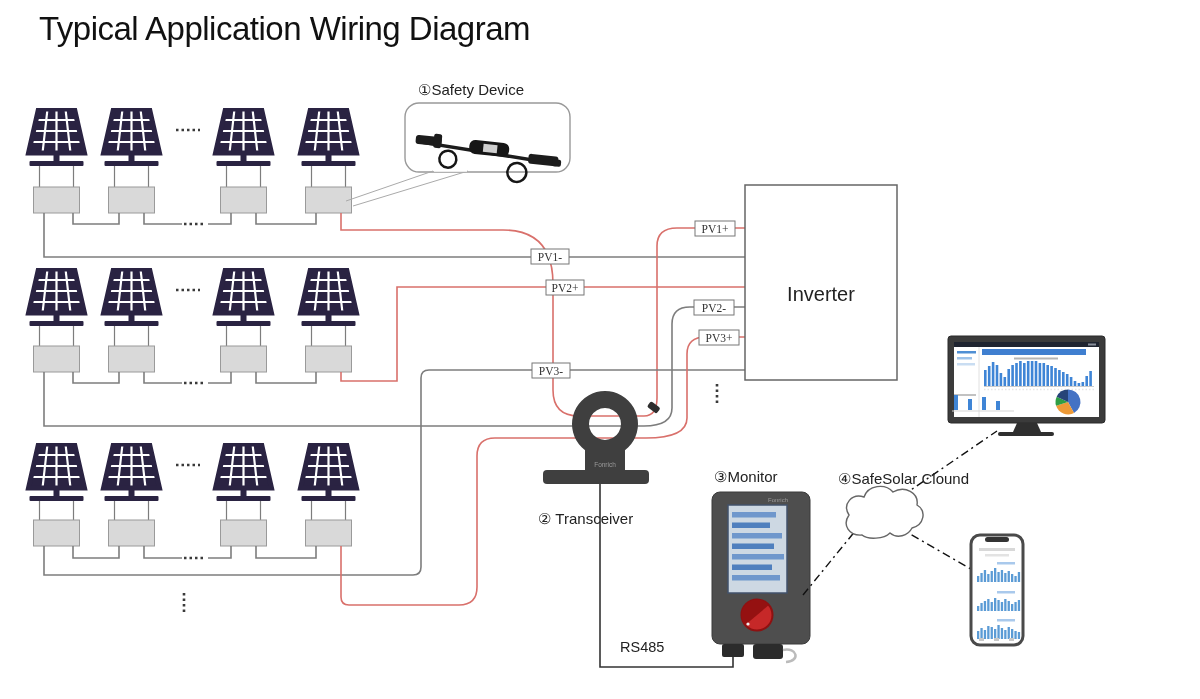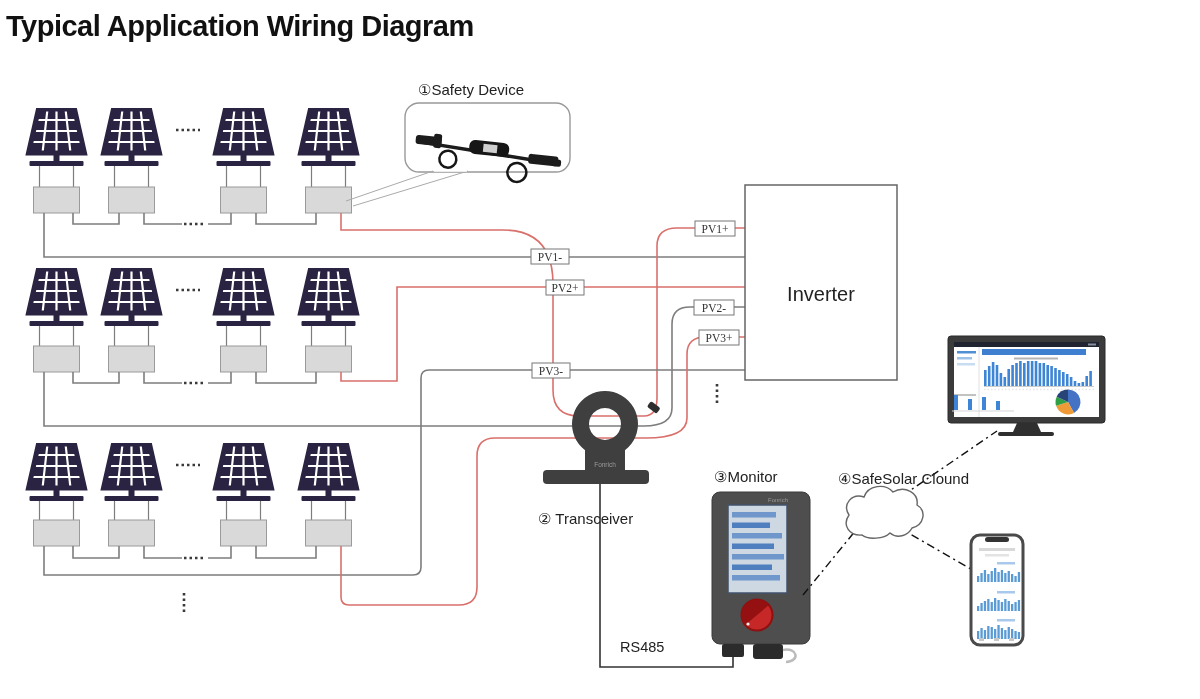--- a/index.html
+++ b/index.html
@@ -1,18 +1,18 @@
 <!DOCTYPE html>
 <html><head>
 <meta charset="utf-8">
 <style>
   html,body{margin:0;padding:0;background:#ffffff;}
   .stage{position:relative;width:1200px;height:699px;background:#fff;overflow:hidden;
          font-family:"Liberation Sans",sans-serif;}
-  .page-title{position:absolute;left:6px;top:10px;font-size:29px;font-weight:bold;color:#111;
+  .page-title{position:absolute;left:39px;top:10px;font-size:33px;font-weight:normal;color:#111;
               letter-spacing:-0.5px;}
   svg{position:absolute;left:0;top:0;}
   svg text{font-family:"Liberation Sans",sans-serif;fill:#222;}
   svg text.callout{font-size:15px;}
   svg text.pvlbl{font-family:"Liberation Serif",serif;font-size:11.5px;fill:#333;}
   svg text.brand{fill:#9a9a9a;}
   .wire-g{stroke:#7d7d7d;stroke-width:1.6;fill:none;}
   .wire-r{stroke:#d9706b;stroke-width:1.6;fill:none;}
   .wire-k{stroke:#333;stroke-width:1.6;fill:none;}
   .string{stroke:#7d7d7d;stroke-width:1.2;fill:none;}

